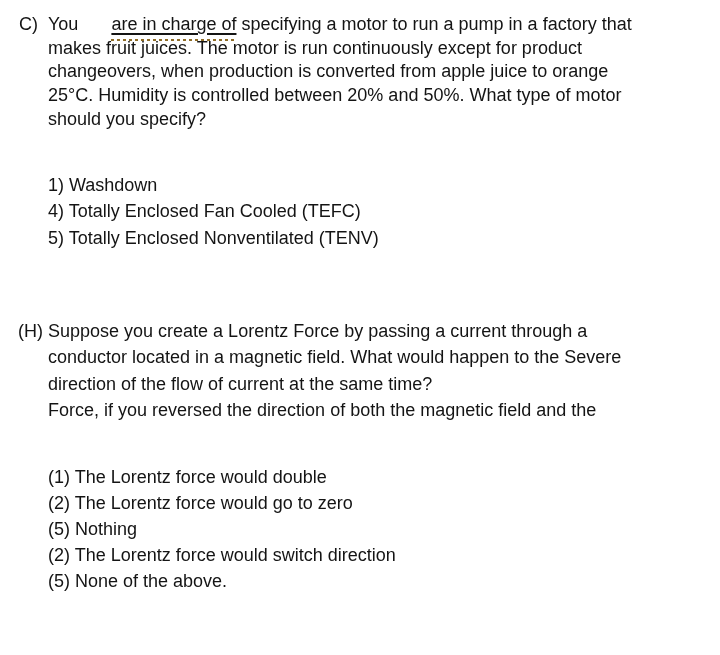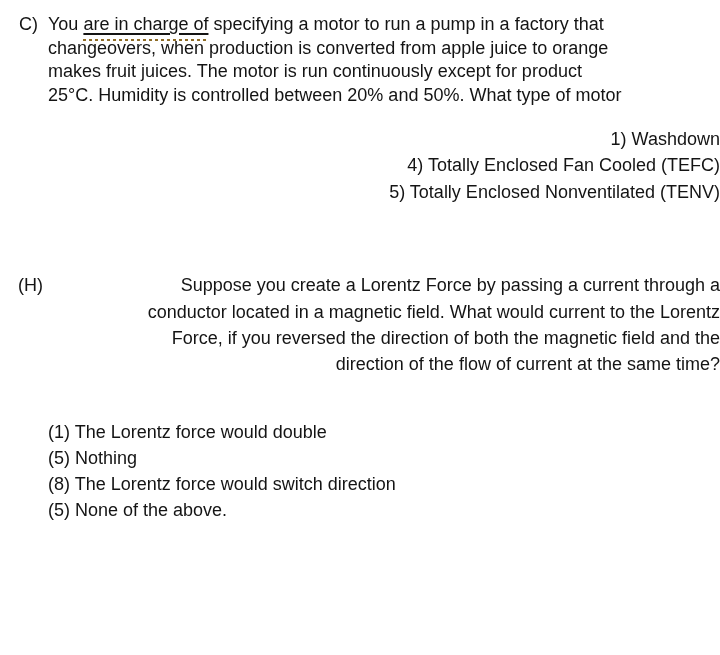--- a/index.html
+++ b/index.html
@@ -30,33 +30,34 @@
     left: 18px;
   }
   .tline {
     display: block;
     white-space: pre-wrap;
   }
   
   .q-c { margin-top: 13px; }
   .q-c .para { line-height: 23.7px; }
   .q-c .q-label { line-height: 23.7px; }
-  .q-c .options { margin-top: 18px; line-height: 26.5px; text-align: right; }
+  .q-c .options { margin-top: 40px; line-height: 26.5px; }
   
   .q-h { margin-top: 67px; }
-  .q-h .para { line-height: 26.3px; text-align: right; }
+  .q-h .para { line-height: 26.3px; }
   .q-h .q-label { line-height: 26.3px; }
   .q-h .options { margin-top: 41px; line-height: 26px; }
   
   .marked {
     position: relative;
     display: inline-block;
     text-decoration: underline;
     text-decoration-thickness: 1.5px;
     text-underline-offset: 2.5px;
+    margin-left: 28px;
   }
   .marked::after {
     content: "";
     position: absolute;
     left: 0;
     right: 0;
     bottom: -4px;
     height: 2px;
     background: repeating-linear-gradient(
       90deg,
@@ -67,40 +68,42 @@
 </style>
 </head>
 <body>
 
 <div class="page">
 
   <section class="question q-c">
     <span class="q-label">C)</span>
     <div class="para">
       <span class="tline"><span>You </span><span class="marked">are in charge of</span><span> specifying a motor to run a pump in a factory that</span></span>
+      <span class="tline">makes fruit juices. The motor is run continuously except for product</span>
       <span class="tline">changeovers, when production is converted from apple juice to orange</span>
-      <span class="tline">makes fruit juices. The motor is run continuously except for product</span>
       <span class="tline">25°C. Humidity is controlled between 20% and 50%. What type of motor</span>
+      <span class="tline">should you specify?</span>
     </div>
     <div class="options">
       <span class="tline">1) Washdown</span>
       <span class="tline">4) Totally Enclosed Fan Cooled (TEFC)</span>
       <span class="tline">5) Totally Enclosed Nonventilated (TENV)</span>
     </div>
   </section>
 
   <section class="question q-h">
     <span class="q-label">(H)</span>
     <div class="para">
       <span class="tline">Suppose you create a Lorentz Force by passing a current through a</span>
-      <span class="tline">conductor located in a magnetic field. What would current to the Lorentz</span>
+      <span class="tline">conductor located in a magnetic field. What would happen to the Severe</span>
+      <span class="tline">direction of the flow of current at the same time?</span>
       <span class="tline">Force, if you reversed the direction of both the magnetic field and the</span>
-      <span class="tline">direction of the flow of current at the same time?</span>
     </div>
     <div class="options">
       <span class="tline">(1) The Lorentz force would double</span>
+      <span class="tline">(2) The Lorentz force would go to zero</span>
       <span class="tline">(5) Nothing</span>
-      <span class="tline">(8) The Lorentz force would switch direction</span>
+      <span class="tline">(2) The Lorentz force would switch direction</span>
       <span class="tline">(5) None of the above.</span>
     </div>
   </section>
 
 </div>
 
 </body></html>

